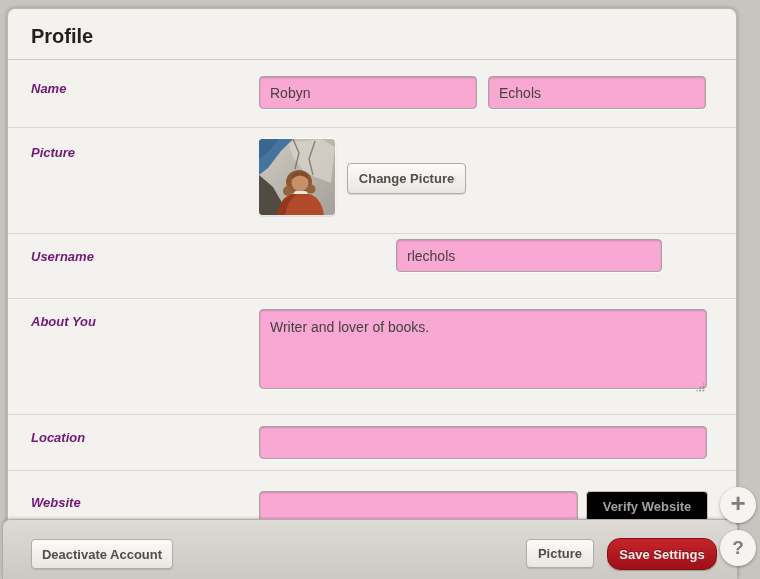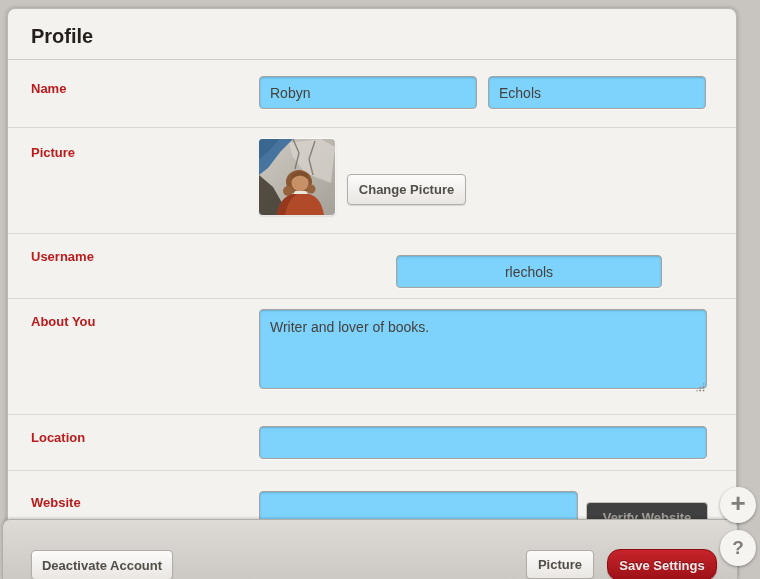--- a/index.html
+++ b/index.html
@@ -17,25 +17,25 @@
     box-shadow:0 0 4px rgba(0,0,0,.25);
   }
   .sep { position:absolute; left:0; right:0; height:1px; background:#dad6d2; }
   .sep-header { background:#cfccc7; }
   .page-title {
     position:absolute; left:23px; top:16px;
     font-size:20px; font-weight:bold; color:#241f1b;text-align:center;
   }
   .field-label {
     position:absolute; left:23px;
-    font-size:13px; font-weight:bold; color:#b91c1c;
+    font-size:13px; font-weight:bold; color:#701a75;font-style:italic;
   }
   .tbox {
     position:absolute;
-    background:#7dd3fc;
+    background:#f9a8d4;
     border:1px solid #a7a39e;
     border-radius:4px;
     box-shadow:inset 0 1px 2px rgba(0,0,0,.18), 0 1px 0 rgba(255,255,255,.65);
     font-family:"Liberation Sans","DejaVu Sans",sans-serif;
     font-size:14px; color:#45413d;
     padding:0 10px; outline:none;
   }
   textarea.tbox { padding:8px 10px; resize:none; line-height:1.35; }
   .resize-grip {
     position:absolute; width:10px; height:10px;
@@ -45,24 +45,24 @@
     pointer-events:none;
   }
   .btn {
     position:absolute;
     background:linear-gradient(#fcfbfa,#e9e6e2);
     border:1px solid #b0aca7;
     border-radius:4px;
     font-family:"Liberation Sans","DejaVu Sans",sans-serif;
     font-size:13px; font-weight:bold; color:#524e49;
     box-shadow:0 1px 1px rgba(0,0,0,.12);
-    cursor:pointer; text-align:center;margin-top:11px;
+    cursor:pointer; text-align:center;
   }
   .btn-disabled {
-    background:#404040;
+    background:#000000;
     border:1px solid #c4c1bc;
     color:#a3a09b;
     box-shadow:none; cursor:default;
   }
   .btn-red {
     background:linear-gradient(#c7242b,#9c1016);
     border:1px solid #8a0d12;
     color:#f7eaea;
     text-shadow:0 -1px 0 rgba(0,0,0,.35);
     box-shadow:0 1px 1px rgba(0,0,0,.25);
@@ -134,21 +134,21 @@
       <circle cx="41" cy="44" r="8.5" fill="#c89067"></circle>
       <path d="M33,40 Q41,33 49,40 L49,36 Q41,29 33,36 Z" fill="#7d4e2c"></path>
       <rect x="35" y="52" width="13" height="7" rx="2" fill="#eae5da"></rect>
       <path d="M18,76 Q21,58 34,55 L50,55 Q62,58 65,76 Z" fill="#b04a28"></path>
       <path d="M18,76 Q21,58 34,55 L38,55 Q28,62 26,76 Z" fill="#94391d"></path>
     </svg>
   </div>
   <button class="btn" style="left:339px; top:154px; width:119px; height:31px;">Change Picture</button>
 
   <div class="field-label" style="top:240px">Username</div>
-  <input class="tbox" style="left: 388px; top: 246px; width: 266px; height: 33px; text-align: center;" value="rlechols">
+  <input class="tbox" style="left: 388px; top: 230px; width: 266px; height: 33px;" value="rlechols">
 
   <div class="field-label" style="top:305px">About You</div>
   <textarea class="tbox" style="left: 251px; top: 300px; width: 448px; height: 80px;">Writer and lover of books.</textarea>
   <div class="resize-grip" style="left:687px; top:373px;"></div>
 
   <div class="field-label" style="top:421px">Location</div>
   <input class="tbox" style="left: 251px; top: 417px; width: 448px; height: 33px;" value="">
 
   <div class="field-label" style="top:486px">Website</div>
   <input class="tbox" style="left: 251px; top: 482px; width: 319px; height: 31px;" value="">

